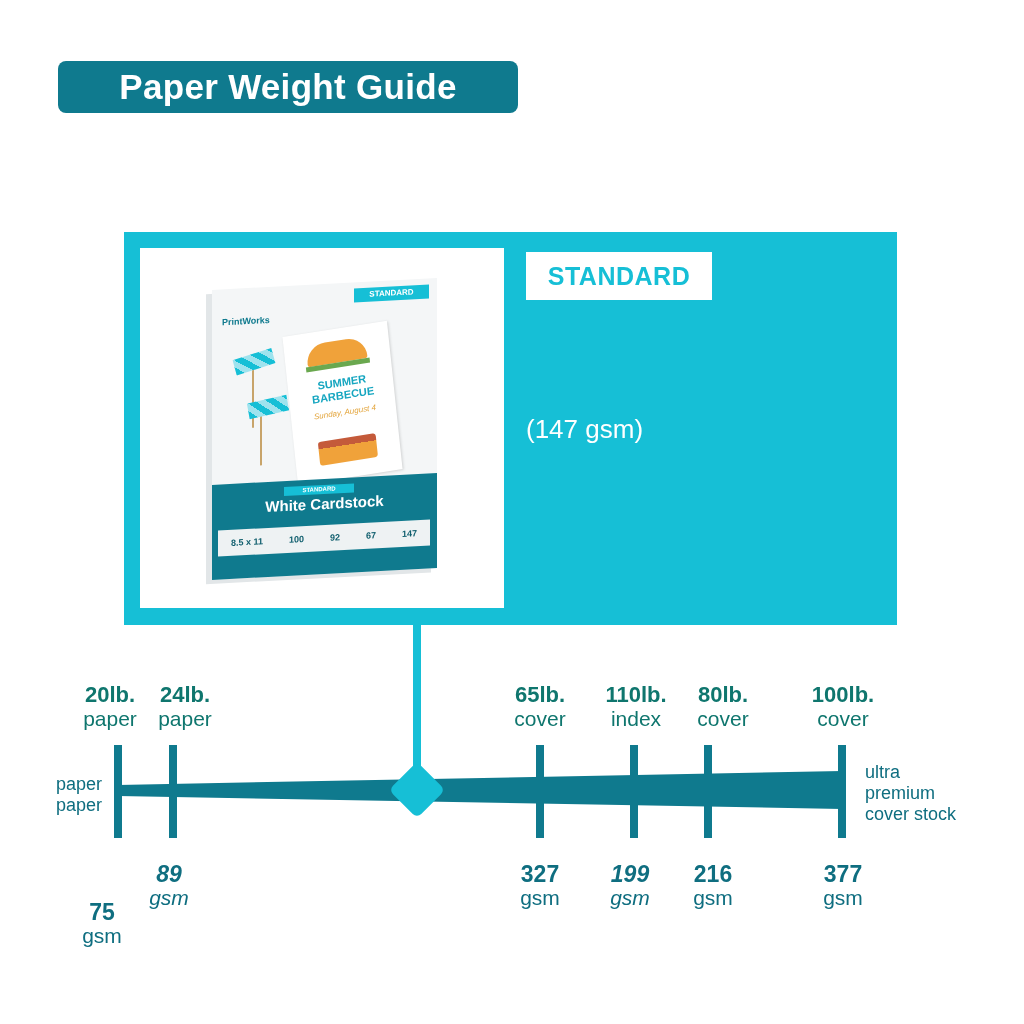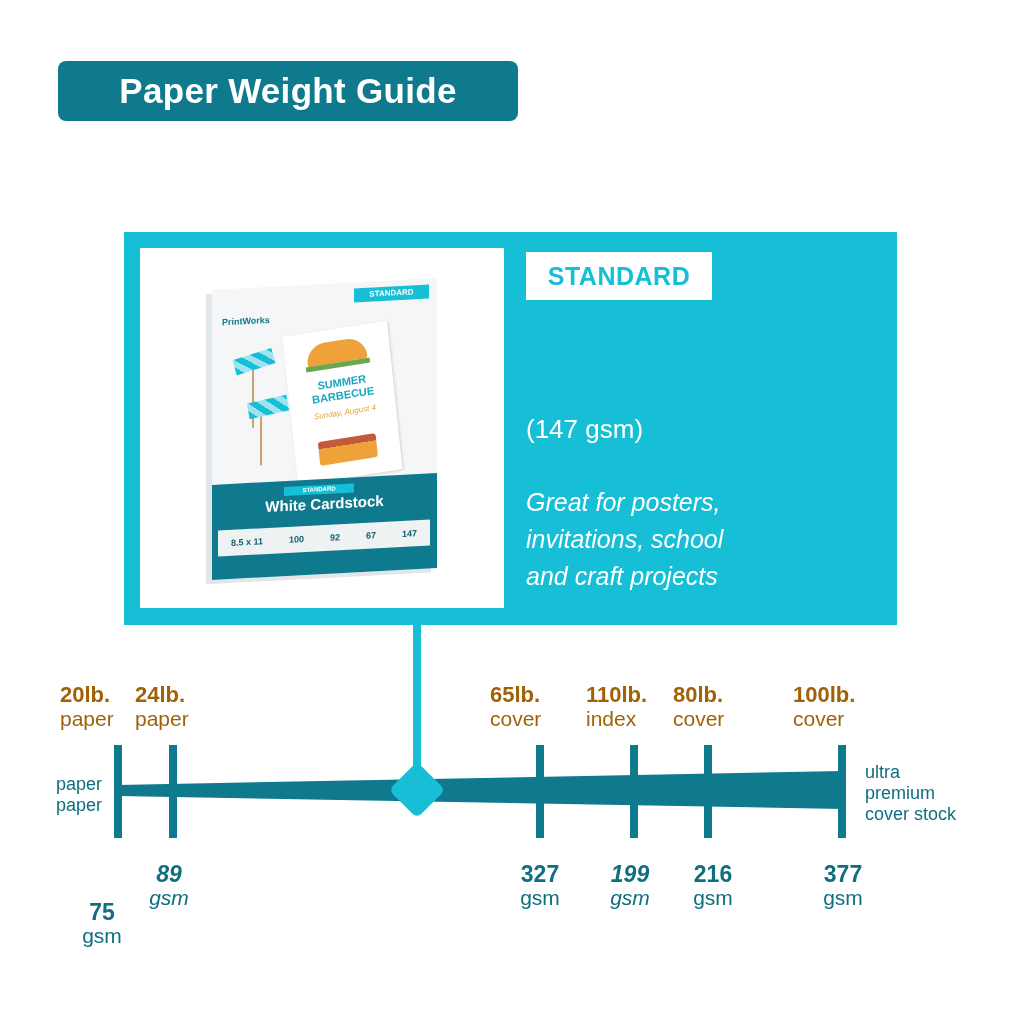--- a/index.html
+++ b/index.html
@@ -1,18 +1,18 @@
 <!DOCTYPE html>
 <html><head>
 <meta charset="utf-8">
 <style>
   html, body { margin:0; padding:0; }
   body { width:1024px; height:1024px; background:#ffffff; position:relative; overflow:hidden;
          font-family:"Liberation Sans", "DejaVu Sans", sans-serif; }
-  .title-pill { position:absolute; left:58px; top:61px; width:460px; height:60px; background:#0f7a8e;
+  .title-pill { position:absolute; left:58px; top:61px; width:460px; height:52px; background:#0f7a8e;
                 border-radius:8px; color:#fff; font-weight:bold; font-size:35px; display:flex;
                 align-items:center; justify-content:center; letter-spacing:0.3px; }
   .card { position:absolute; left:124px; top:232px; width:773px; height:393px; background:#16bfd6; }
   .product-panel { position:absolute; left:16px; top:16px; width:364px; height:360px; background:#fff; overflow:hidden; }
   .badge { position:absolute; left:402px; top:20px; width:186px; height:48px; background:#fff; color:#16bfd6;
            font-weight:bold; font-size:25px; display:flex; align-items:center; justify-content:center; letter-spacing:0.5px; }
   .weight { position:absolute; left:402px; top:120px; color:#fff; font-size:43px; font-weight:bold; letter-spacing:0.5px; }
   .gsm { position:absolute; left:402px; top:182px; color:#fff; font-size:26px; }
   .desc { position:absolute; left:402px; top:252px; width:340px; color:#fff; font-size:25px; font-style:italic; line-height:37px; }
 
@@ -32,21 +32,21 @@
   .burger { position:absolute; left:24px; top:110px; width:58px; height:24px; background:linear-gradient(#c45a3a 0 30%, #f0a23a 30% 100%); border-radius:3px; }
   .flag { position:absolute; width:40px; height:16px; background:repeating-linear-gradient(45deg,#16bfd6 0 6px,#9ee3ee 6px 12px); }
   .stick { position:absolute; width:2px; background:#c8a46a; }
   .box-band { position:absolute; left:10px; top:205px; width:225px; height:95px; background:#0f7a8e; transform:skewY(-3deg); }
   .band-tag { position:absolute; left:72px; top:6px; width:70px; height:9px; background:#16bfd6; color:#fff; font-size:6px; text-align:center; line-height:9px; font-weight:bold; }
   .band-title { position:absolute; left:0; top:16px; width:225px; text-align:center; color:#fff; font-size:15px; font-weight:bold; }
   .band-stats { position:absolute; left:6px; top:46px; width:212px; height:26px; background:#eef2f3; display:flex; justify-content:space-around; align-items:center; font-size:9px; font-weight:bold; color:#0f5e6d; }
 
   
   .scale { position:absolute; left:0; top:0; width:1024px; height:1024px; }
-  .lbl-top { position:absolute; color:#a16207; font-weight:bold; font-size:22px; line-height:24px; width:100px; }
+  .lbl-top { position:absolute; color:#0f766e; font-weight:bold; font-size:22px; text-align:center; line-height:24px; width:100px; }
   .lbl-top .sub { font-weight:normal; font-size:21px; display:block; }
   .lbl-bot { position:absolute; color:#0f6e80; font-weight:bold; font-size:23px; text-align:center; line-height:24px; width:80px; }
   .lbl-bot .sub { font-weight:normal; font-size:21px; display:block; }
   .side-lbl { position:absolute; color:#0f6e80; font-size:18px; line-height:21px; }
 </style>
 </head>
 <body>
 
 <div class="title-pill">Paper Weight Guide</div>
 
@@ -79,25 +79,20 @@
           <span>100</span>
           <span>92</span>
           <span>67</span>
           <span>147</span>
         </div>
       </div>
     </div>
   </div>
   <div class="badge">STANDARD</div>
   <div class="gsm">(147 gsm)</div>
-  <div class="desc">
-    <div>Great for posters,</div>
-    <div>invitations, school</div>
-    <div>and craft projects</div>
-  </div>
 </div>
 
 <div class="scale">
   <svg width="1024" height="1024" style="position:absolute;left:0;top:0;">
 
     <rect x="413" y="625" width="8" height="150" fill="#16bfd6"></rect>
 
     <polygon points="118,785 842,771 842,809 118,796" fill="#0f7a8e"></polygon>
 
     <rect x="114" y="745" width="8" height="93" fill="#0f7a8e"></rect>

